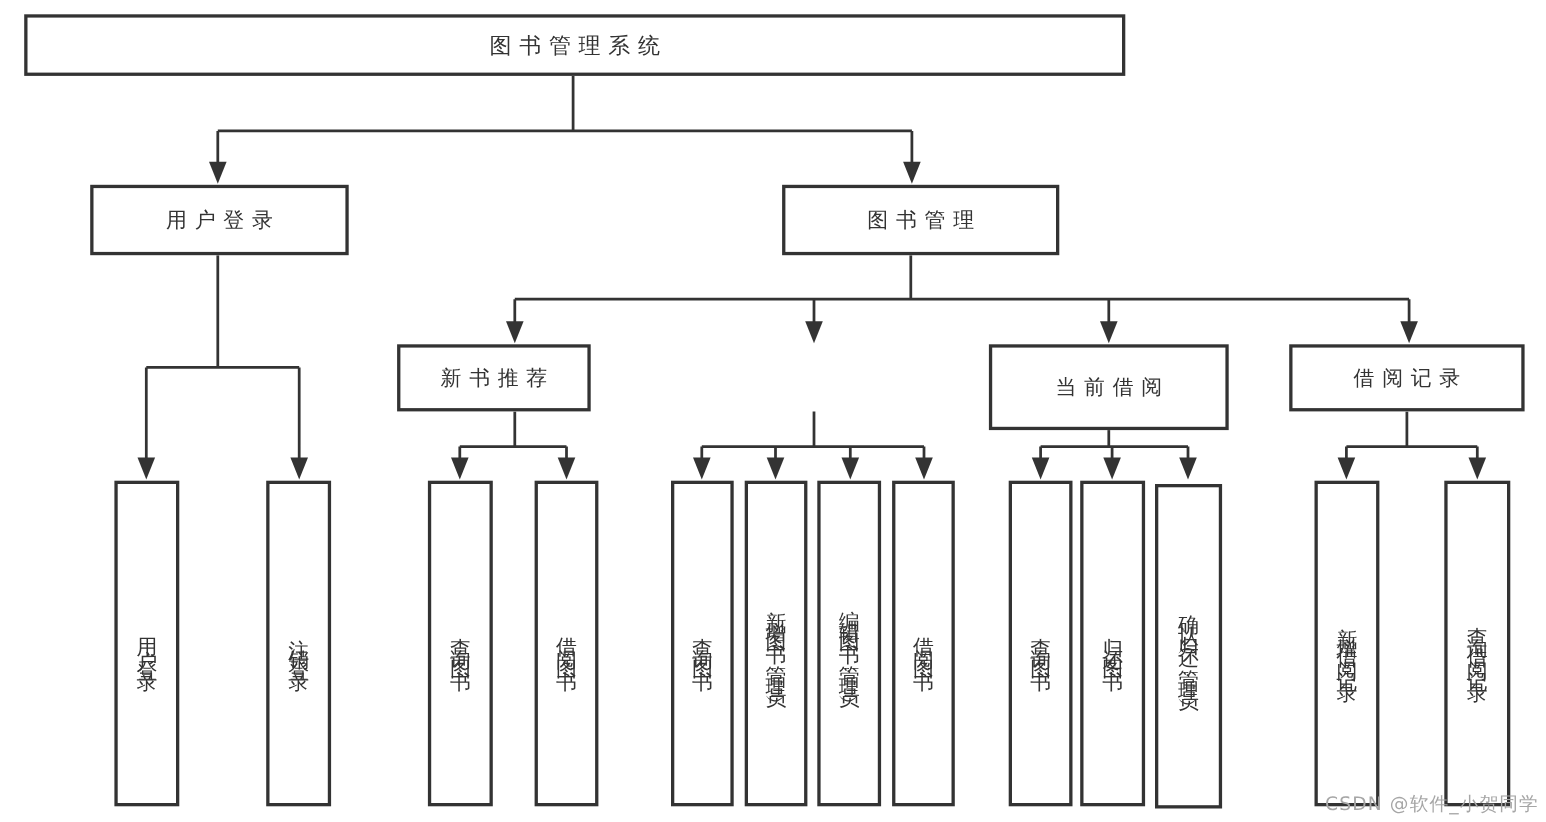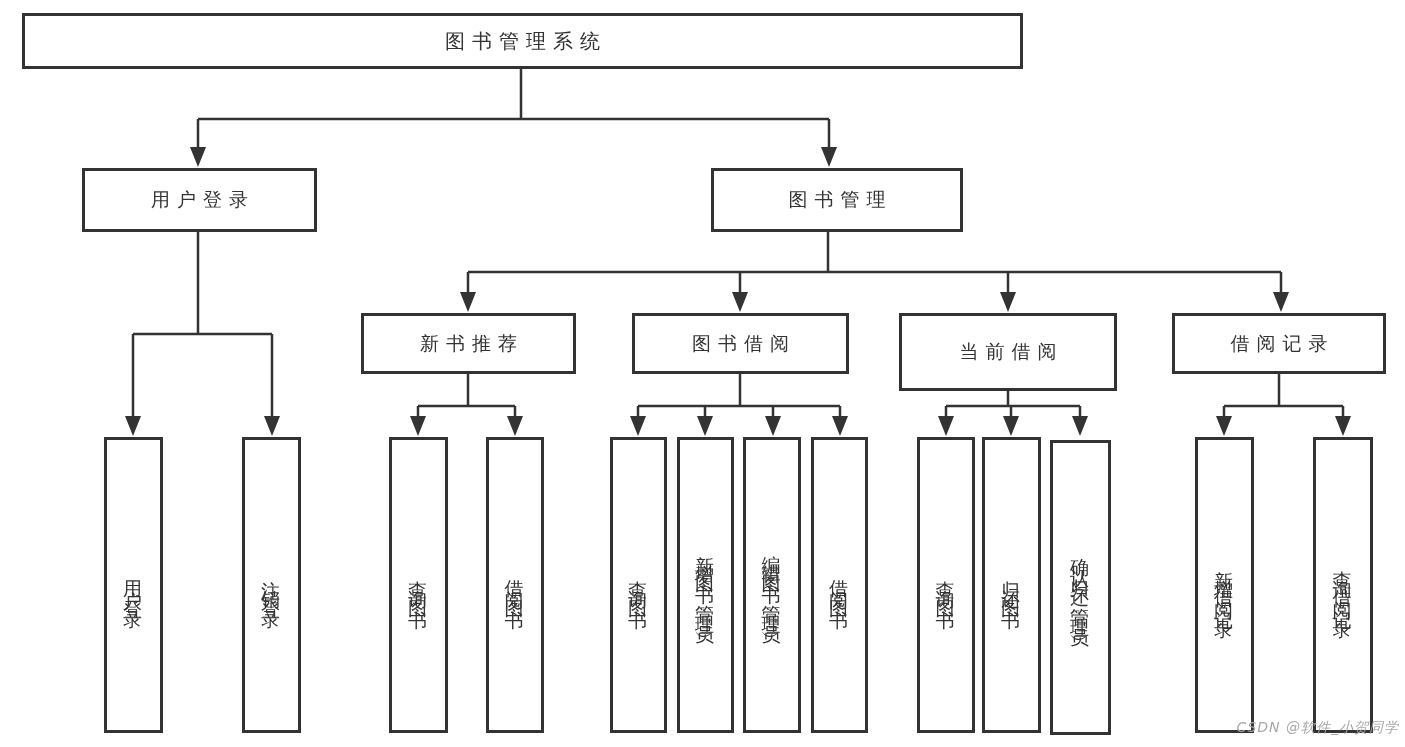--- a/index.html
+++ b/index.html
@@ -21,22 +21,22 @@
   }
   .node span{letter-spacing:7px;margin-right:-7px;white-space:nowrap;}
   .root  span{font-size:20px;}
   .hnode span{font-size:19px;}
   .vnode span{
     writing-mode:vertical-rl;text-orientation:mixed;
     font-size:19px;letter-spacing:10px;margin-right:0;white-space:nowrap;
   }
   .watermark{
     position:absolute;top:719px;right:6px;
-    font-size:14px;letter-spacing:1px;
-    color:var(--watermark);z-index:5;font-style:italic;
+    font-size:17px;letter-spacing:1px;
+    color:var(--watermark);z-index:5;
   }
 </style>
 </head>
 <body>
 
 <div class="canvas">
 
   <svg class="connectors" viewBox="0 0 1405 747" xmlns="http://www.w3.org/2000/svg">
     <path fill="none" stroke="#333333" stroke-width="2.5" d="
       M521 69 L521 119
@@ -99,25 +99,22 @@
     <span>图书管理系统</span>
   </div>
 
   <div class="node hnode" style="left:82px;top:168px;width:235px;height:64px">
     <span>用户登录</span>
   </div>
   <div class="node hnode" style="left:711px;top:168px;width:252px;height:64px">
     <span>图书管理</span>
   </div>
 
-  <div class="node hnode" style="left:361px;top:313px;width:215px;height:61px">
+  <div class="node hnode" style="left:361px;top:313px;width:176px;height:61px">
     <span>新书推荐</span>
-  </div>
-  <div class="node hnode" style="left:632px;top:313px;width:217px;height:61px">
-    <span>图书借阅</span>
   </div>
   <div class="node hnode" style="left:899px;top:313px;width:218px;height:78px">
     <span>当前借阅</span>
   </div>
   <div class="node hnode" style="left:1172px;top:313px;width:214px;height:61px">
     <span>借阅记录</span>
   </div>
 
   <div class="node vnode" style="left:104px;top:437px;width:59px;height:296px">
     <span>用户登录</span>

